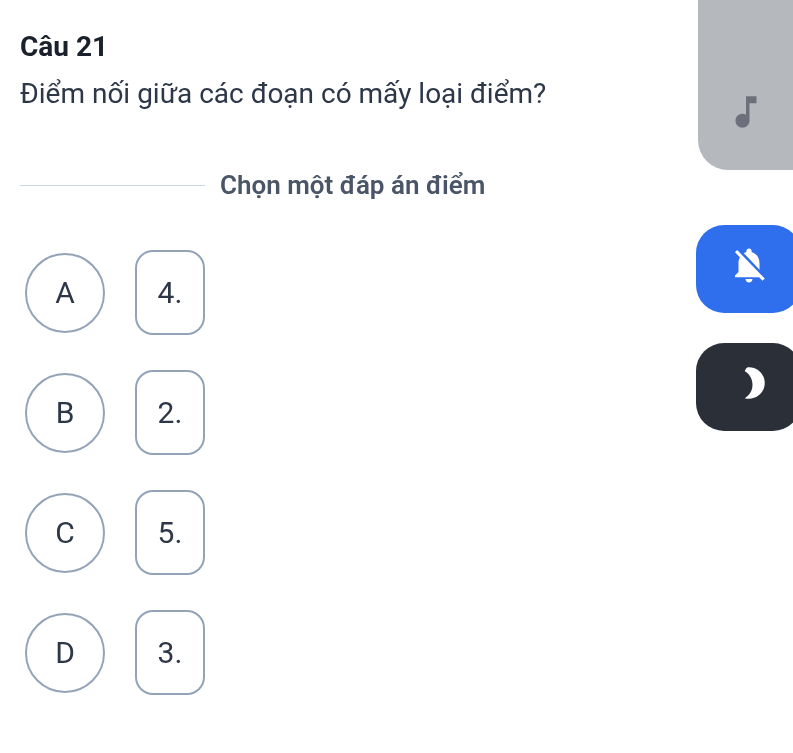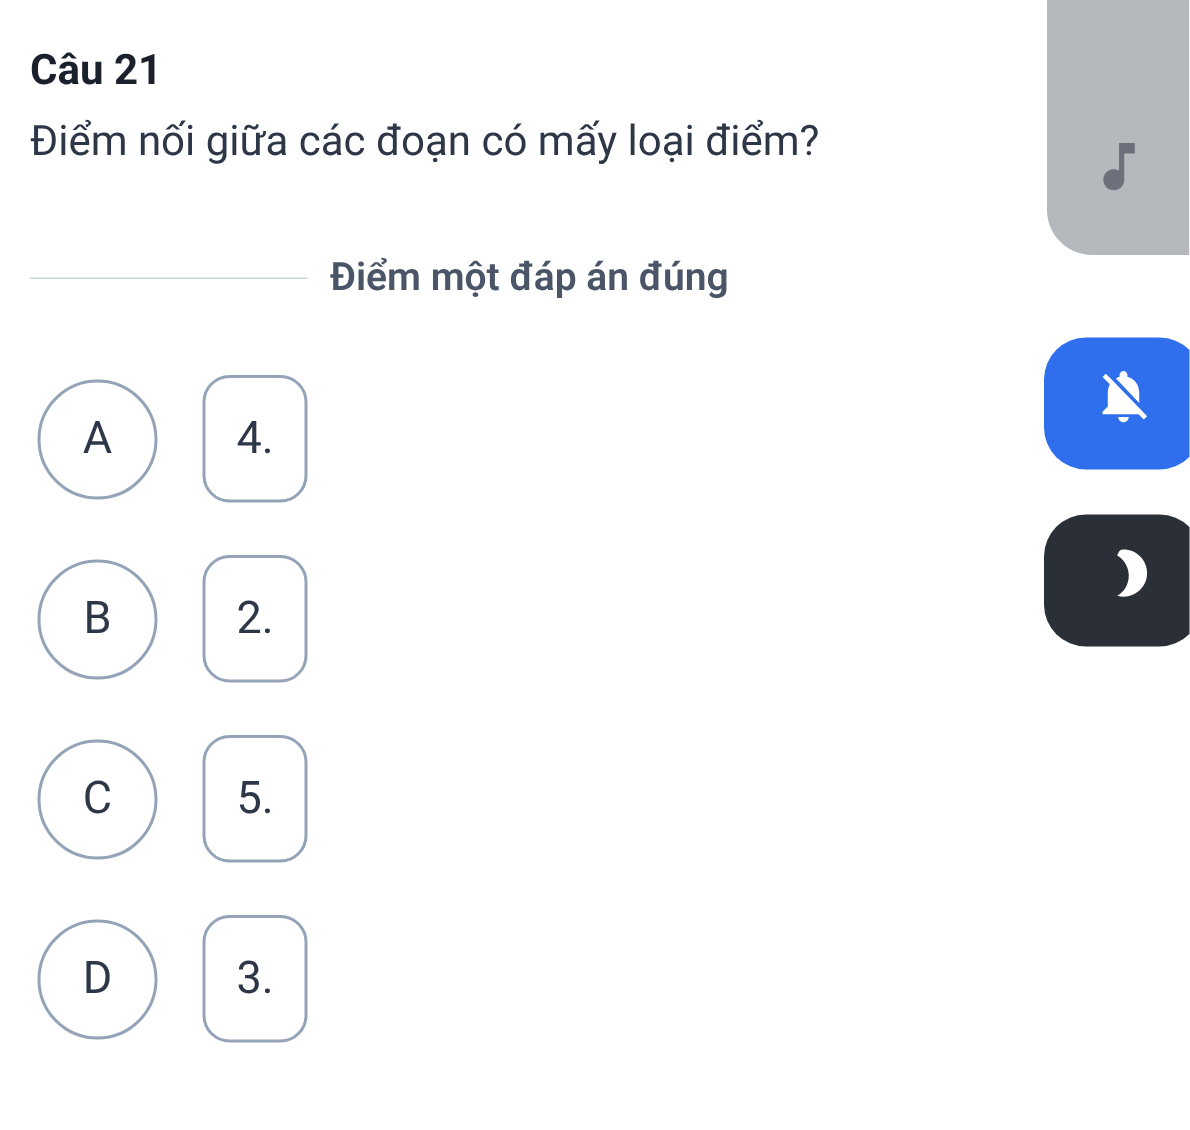--- a/index.html
+++ b/index.html
@@ -128,21 +128,21 @@
     }
   </style>
 </head>
 <body>
 
 <div class="content">
   <div class="question-title">Câu 21</div>
   <div class="question-text">Điểm nối giữa các đoạn có mấy loại điểm?</div>
   <div class="instruction-row">
     <div class="instruction-line-left"></div>
-    <div class="instruction-text">Điểm một đáp án đúng</div>
+    <div class="instruction-text">Chọn một đáp án điểm</div>
 
   </div>
   <div class="options">
     <div class="option-row">
       <div class="option-letter">A</div>
       <div class="option-value">4.</div>
     </div>
     <div class="option-row">
       <div class="option-letter">B</div>
       <div class="option-value">2.</div>

